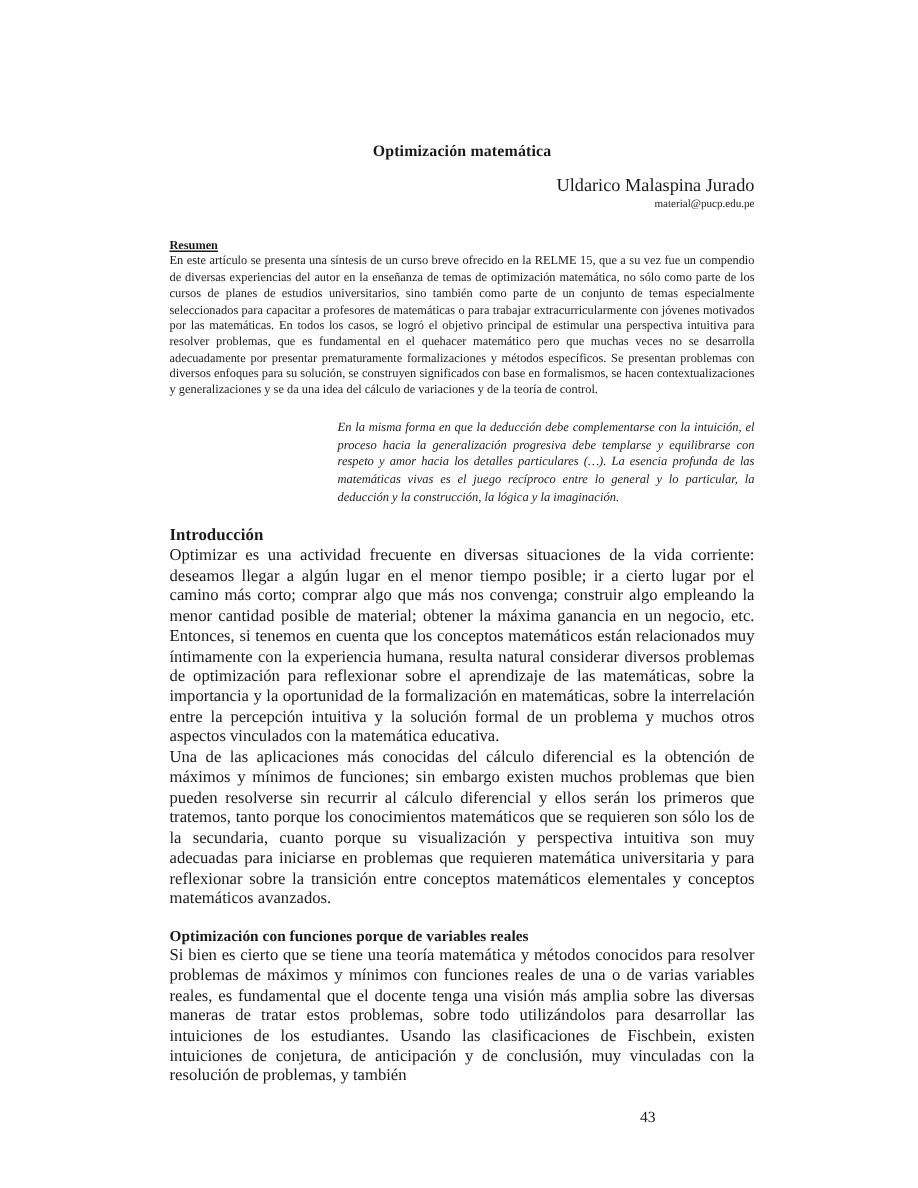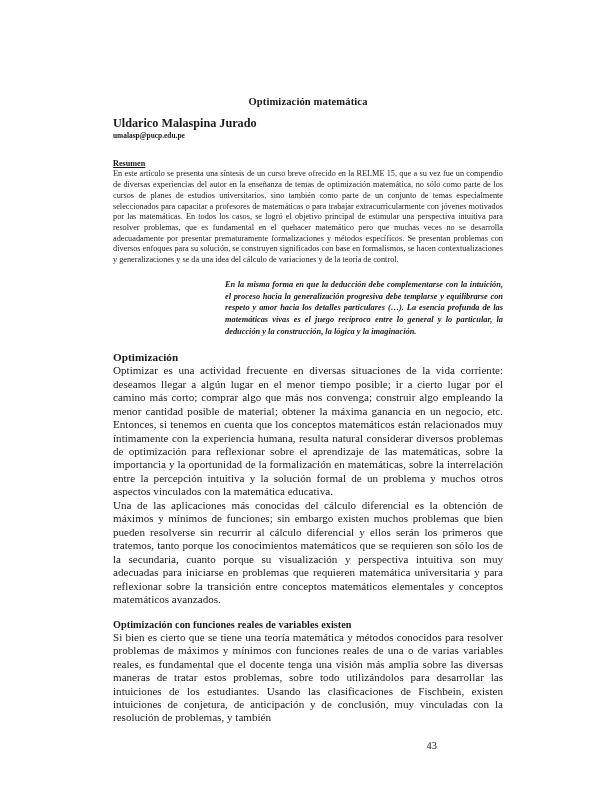--- a/index.html
+++ b/index.html
@@ -28,23 +28,22 @@
 
   
   .doc-title {
     text-align: center;
     font-weight: bold;
     font-size: 10.6px;
     letter-spacing: 0.1px;
     margin: 0 0 9px 0;
   }
   .author-block {
-    text-align: left;
+    text-align: right;
     margin: 0 0 0 0;
-    font-weight: bold;
   }
   .author-name {
     font-size: 12.2px;
     line-height: 1.18;
     margin: 0;
   }
   .author-affil {
     font-size: 8.1px;
     line-height: 1.35;
     margin: 2px 0 0 0;
@@ -70,21 +69,20 @@
     line-height: 1.30;
     text-align: justify;
     margin: 0;
     text-justify: inter-word;
   }
 
   
   .quote-block {
     margin: 13px 0 0 0;
     padding-left: 112px;
-    font-weight: bold;
   }
   .quote-text {
     font-style: italic;
     font-size: 8.35px;
     line-height: 1.40;
     text-align: justify;
     margin: 0;
   }
   .quote-attrib {
     font-style: italic;
@@ -132,42 +130,42 @@
 <body>
 
 <div class="page">
 
   <div class="content">
 
     <h1 class="doc-title">Optimización matemática</h1>
 
     <div class="author-block">
       <div class="author-name">Uldarico Malaspina Jurado</div>
-      <div class="author-email">umalasp@pucp.edu.pe</div>
+      <div class="author-email">material@pucp.edu.pe</div>
     </div>
 
     <div class="abstract">
       <div class="abstract-heading">Resumen</div>
       <p class="abstract-body">En este artículo se presenta una síntesis de un curso breve ofrecido en la RELME 15, que a su vez fue un compendio de diversas experiencias del autor en la enseñanza de temas de optimización matemática, no sólo como parte de los cursos de planes de estudios universitarios, sino también como parte de un conjunto de temas especialmente seleccionados para capacitar a profesores de matemáticas o para trabajar extracurricularmente con jóvenes motivados por las matemáticas. En todos los casos, se logró el objetivo principal de estimular una perspectiva intuitiva para resolver problemas, que es fundamental en el quehacer matemático pero que muchas veces no se desarrolla adecuadamente por presentar prematuramente formalizaciones y métodos específicos. Se presentan problemas con diversos enfoques para su solución, se construyen significados con base en formalismos, se hacen contextualizaciones y generalizaciones y se da una idea del cálculo de variaciones y de la teoría de control.</p>
     </div>
 
     <div class="quote-block">
       <p class="quote-text">En la misma forma en que la deducción debe complementarse con la intuición, el proceso hacia la generalización progresiva debe templarse y equilibrarse con respeto y amor hacia los detalles particulares (…). La esencia profunda de las matemáticas vivas es el juego recíproco entre lo general y lo particular, la deducción y la construcción, la lógica y la imaginación.</p>
     </div>
 
     <div class="section">
-      <h2 class="section-heading">Optimización</h2>
+      <h2 class="section-heading">Introducción</h2>
       <p class="body-par">Optimizar es una actividad frecuente en diversas situaciones de la vida corriente: deseamos llegar a algún lugar en el menor tiempo posible; ir a cierto lugar por el camino más corto; comprar algo que más nos convenga; construir algo empleando la menor cantidad posible de material; obtener la máxima ganancia en un negocio, etc. Entonces, si tenemos en cuenta que los conceptos matemáticos están relacionados muy íntimamente con la experiencia humana, resulta natural considerar diversos problemas de optimización para reflexionar sobre el aprendizaje de las matemáticas, sobre la importancia y la oportunidad de la formalización en matemáticas, sobre la interrelación entre la percepción intuitiva y la solución formal de un problema y muchos otros aspectos vinculados con la matemática educativa.</p>
       <p class="body-par">Una de las aplicaciones más conocidas del cálculo diferencial es la obtención de máximos y mínimos de funciones; sin embargo existen muchos problemas que bien pueden resolverse sin recurrir al cálculo diferencial y ellos serán los primeros que tratemos, tanto porque los conocimientos matemáticos que se requieren son sólo los de la secundaria, cuanto porque su visualización y perspectiva intuitiva son muy adecuadas para iniciarse en problemas que requieren matemática universitaria y para reflexionar sobre la transición entre conceptos matemáticos elementales y conceptos matemáticos avanzados.</p>
     </div>
 
     <div class="gap"></div>
 
     <div class="section" style="margin-top:0">
-      <h2 class="section-heading small">Optimización con funciones reales de variables existen</h2>
+      <h2 class="section-heading small">Optimización con funciones porque de variables reales</h2>
       <p class="body-par">Si bien es cierto que se tiene una teoría matemática y métodos conocidos para resolver problemas de máximos y mínimos con funciones reales de una o de varias variables reales, es fundamental que el docente tenga una visión más amplia sobre las diversas maneras de tratar estos problemas, sobre todo utilizándolos para desarrollar las intuiciones de los estudiantes. Usando las clasificaciones de Fischbein, existen intuiciones de conjetura, de anticipación y de conclusión, muy vinculadas con la resolución de problemas, y también</p>
     </div>
 
   </div>
 
   <div class="page-number">43</div>
 
 </div>
 
 </body></html>

